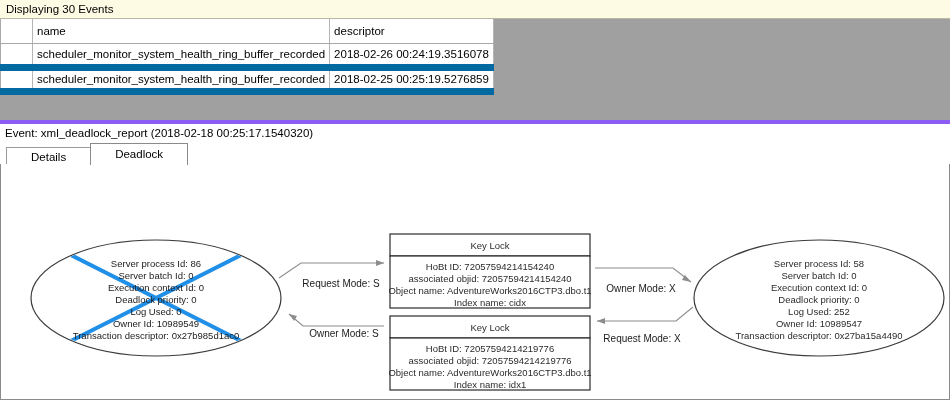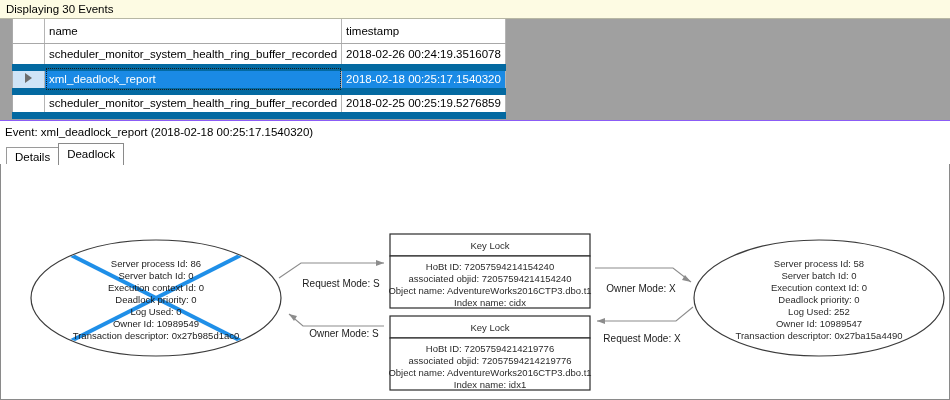--- a/index.html
+++ b/index.html
@@ -14,21 +14,21 @@
   .banner{
     position:absolute;left:0;top:0;width:950px;height:19px;
     background:#fdfbe3;border-bottom:1px solid #b7b7a4;
     display:flex;align-items:center;box-sizing:border-box;
   }
   .banner-text{padding-left:6px;font-size:11.5px;color:#000;}
 
   
   .grid{
     position:absolute;left:0;top:19px;width:950px;height:101px;
-    background:#a0a0a0;box-sizing:border-box;padding-left:12px;
+    background:#a0a0a0;box-sizing:border-box;
   }
   .grid-table{
     border-collapse:collapse;background:#fff;table-layout:fixed;
     border-left:1px solid #aaa;
   }
   .grid-table th,.grid-table td{
     border-right:1px solid #b5b5b5;border-bottom:7px solid #0369a1;
     font-weight:normal;font-size:11.5px;text-align:left;
     padding:0 4px;height:24px;box-sizing:border-box;white-space:nowrap;
     overflow:hidden;background:#fff;
@@ -43,33 +43,33 @@
   .row-arrow{
     display:inline-block;width:0;height:0;
     border-top:5px solid transparent;border-bottom:5px solid transparent;
     border-left:7px solid #6d6d6d;
   }
   .selfocus{outline:1px dotted #1b1b1b;outline-offset:-2px;}
 
   
   .event-header{
     position:absolute;left:0;top:120px;width:950px;height:22px;
-    border-top:1px solid #8b5cf6;box-sizing:border-box;
+    border-top:4px solid #8b5cf6;box-sizing:border-box;
     display:flex;align-items:center;background:#fff;
   }
   .event-header .lbl{padding-left:5px;font-size:11.5px;}
 
   
   .tabstrip{
     position:absolute;left:0;top:142px;width:950px;height:23px;
     box-sizing:border-box;display:flex;align-items:flex-end;
     padding-left:6px;
   }
   .tab{
-    height:18px;line-height:18px;padding:0 8px;font-size:11.5px;
+    height:18px;line-height:18px;padding:0 24px;font-size:11.5px;
     border:1px solid #9a9a9a;border-bottom:none;background:#fff;
     box-sizing:border-box;position:relative;color:#000;cursor:default;
   }
   .tab.active{height:22px;line-height:21px;z-index:3;border-color:#8a8a8a;margin-top:28px;}
   .tab.inactive{margin-right:-1px;}
 
   
   .canvas{
     position:absolute;left:0;top:164px;width:950px;height:236px;
     background:#fff;border:1px solid #8a8a8a;border-top:none;
@@ -95,35 +95,28 @@
     <table class="grid-table">
       <colgroup>
           <col class="col-sel">
           <col class="col-name">
           <col class="col-ts">
         </colgroup>
       <thead>
         <tr>
           <th></th>
           <th>name</th>
-          <th>timestamp</th>
+          <th>descriptor</th>
         </tr>
       </thead>
       <tbody>
         <tr>
           <td class="cell-sel"></td>
           <td>scheduler_monitor_system_health_ring_buffer_recorded</td>
           <td>2018-02-26 00:24:19.3516078</td>
-        </tr>
-        <tr class="selected">
-          <td class="cell-sel">
-            <span class="row-arrow"></span>
-          </td>
-          <td class="selfocus">xml_deadlock_report</td>
-          <td>2018-02-18 00:25:17.1540320</td>
         </tr>
         <tr>
           <td class="cell-sel"></td>
           <td>scheduler_monitor_system_health_ring_buffer_recorded</td>
           <td>2018-02-25 00:25:19.5276859</td>
         </tr>
       </tbody>
     </table>
   </div>
 

